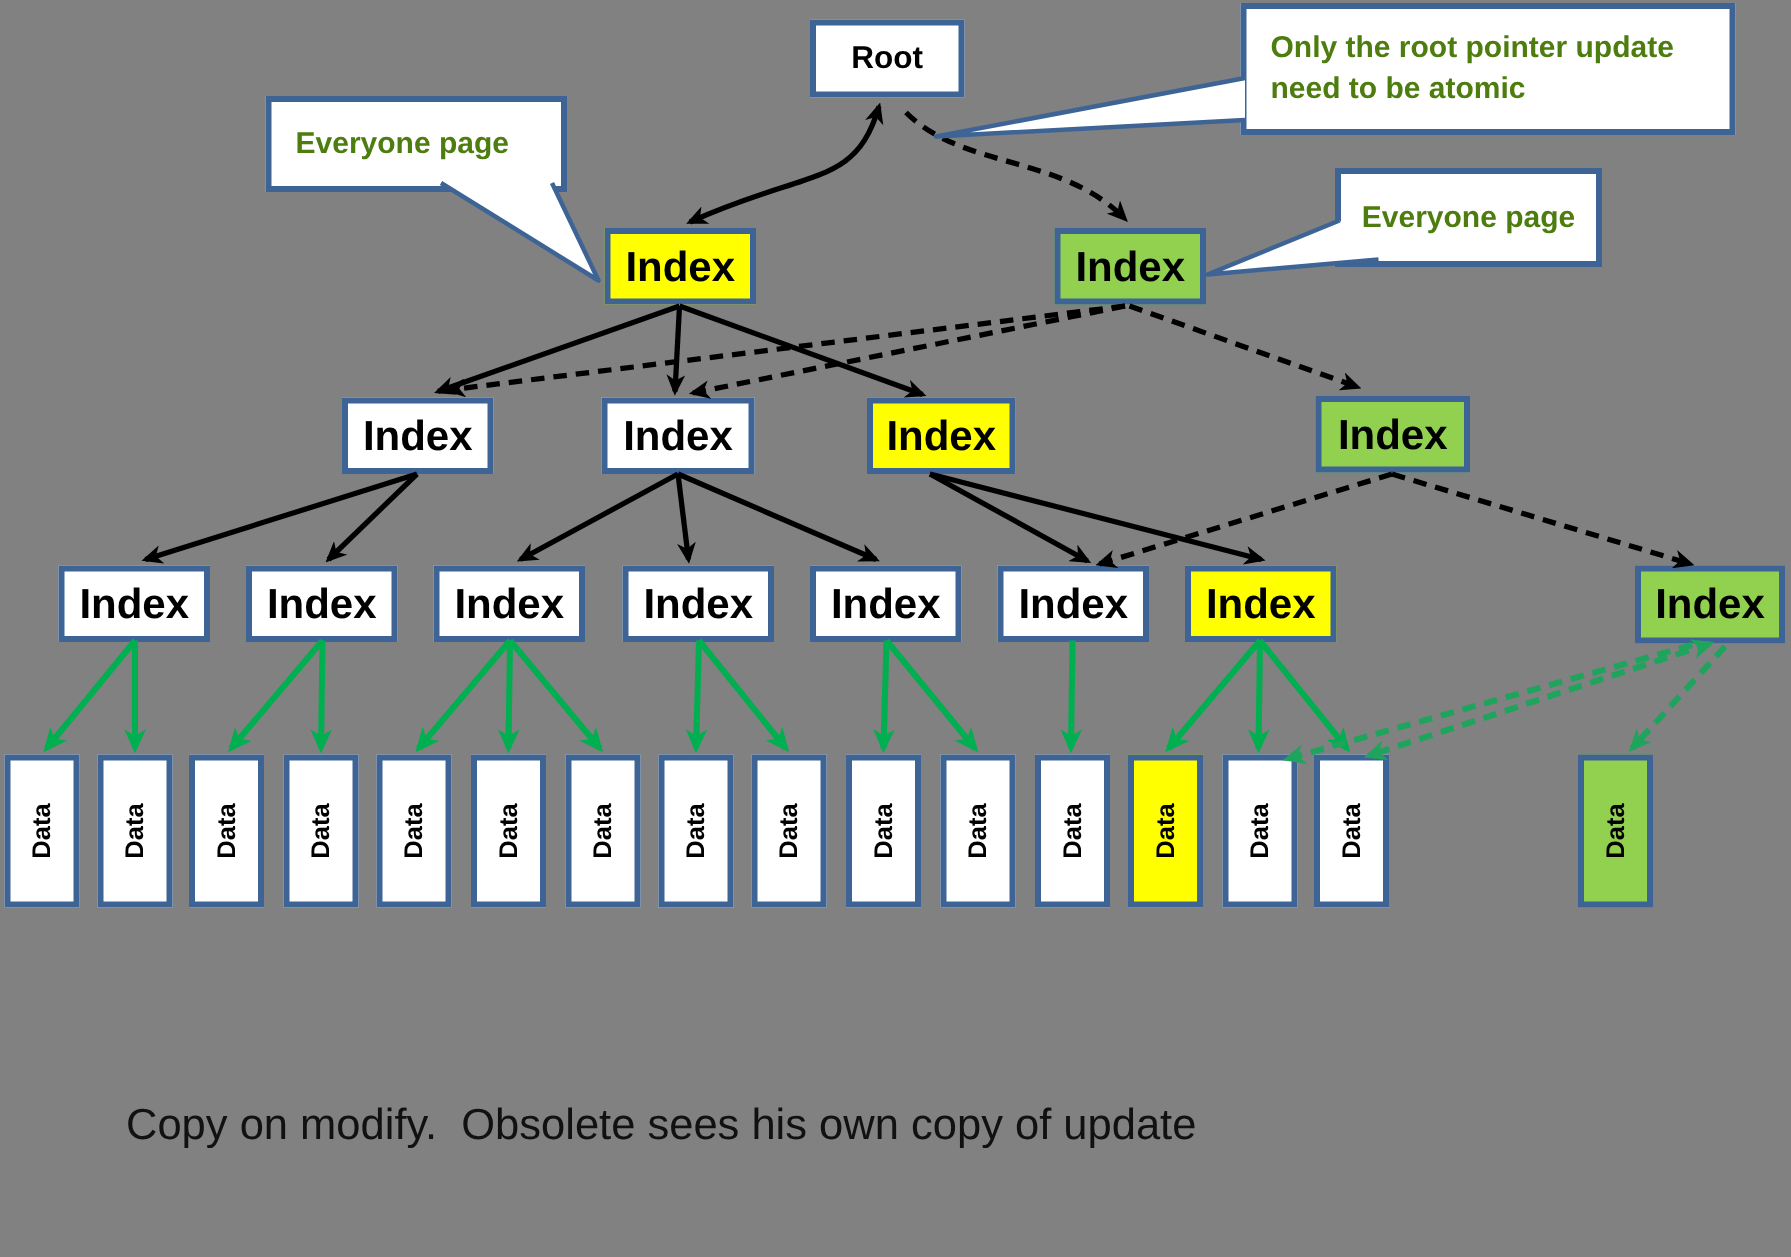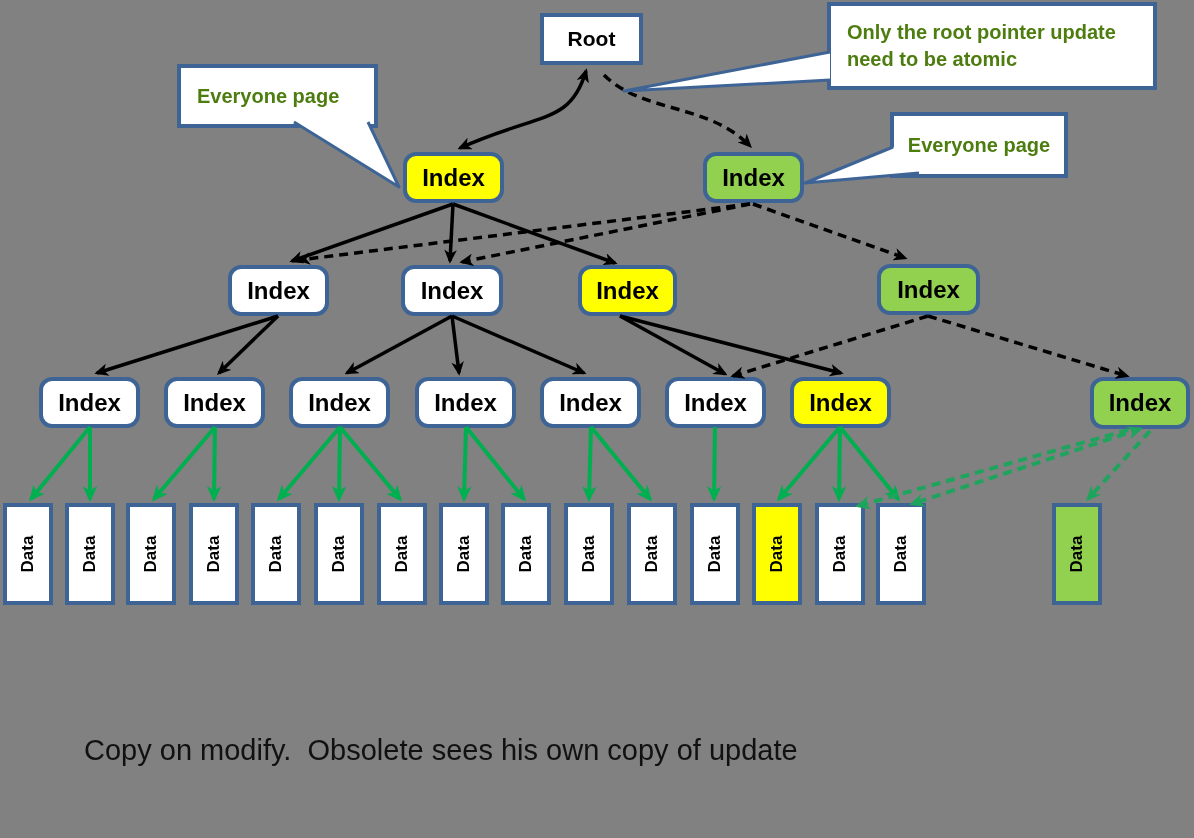--- a/index.html
+++ b/index.html
@@ -7,21 +7,21 @@
   #stage {
     position:relative; width:1194px; height:838px;
     background:#818181; overflow:hidden;
   }
   .box {
     position:absolute; box-sizing:border-box;
     border:4px solid #3E6496; background:#fff;
     display:flex; align-items:center; justify-content:center;
     font-weight:bold; color:#000; z-index:2;
   }
-  .idx  { width:101px; height:51px; font-size:24px;border-radius:13px; }
+  .idx  { width:101px; height:51px; font-size:28px; }
   .yellow { background:#FFFF00; }
   .green  { background:#92D050; }
   .databox { width:50px; height:102px; font-size:17px; }
   .databox span { transform:rotate(-90deg); white-space:nowrap; display:block; }
   .callout {
     position:absolute; box-sizing:border-box;
     border:4px solid #3E6496; background:#fff;
     color:#4d7c0f; font-weight:bold; font-size:20px;
     display:flex; align-items:center; z-index:2;
     padding:4px 10px 4px 16px; line-height:1.35;

